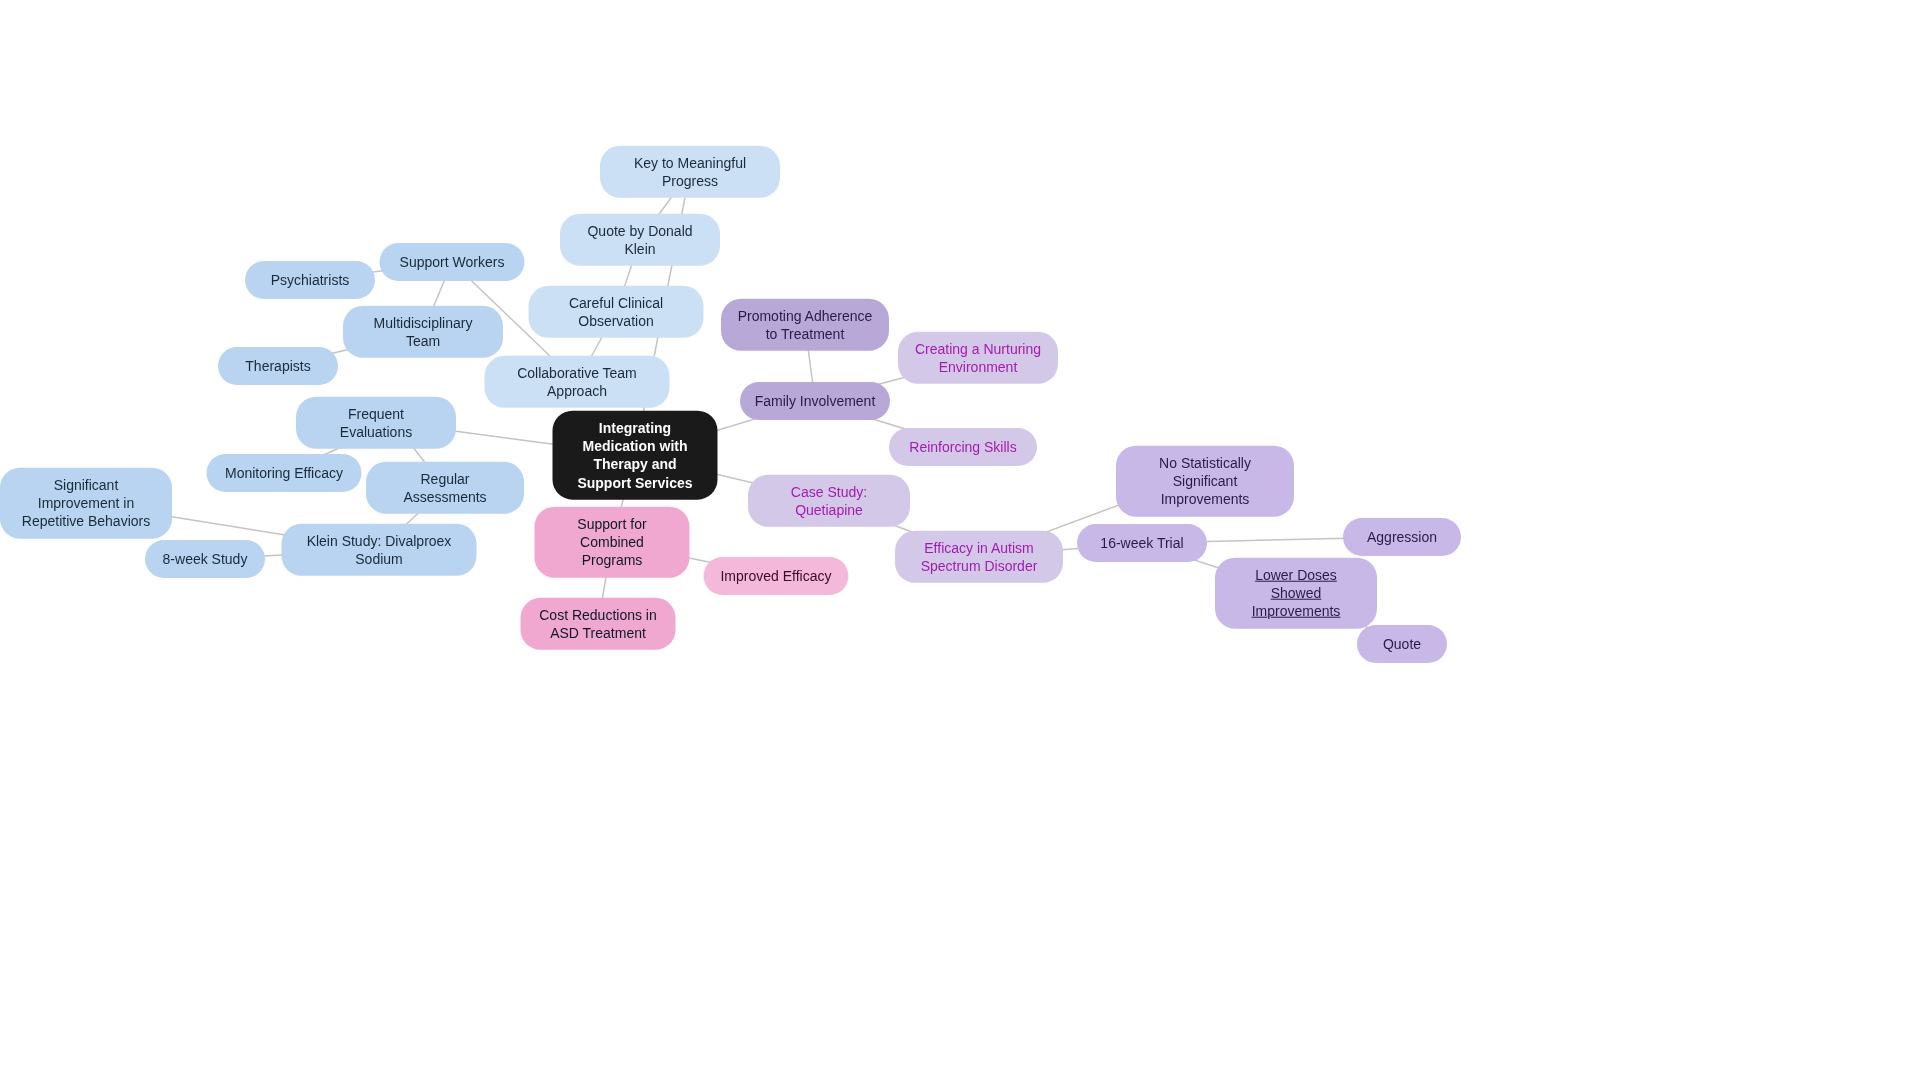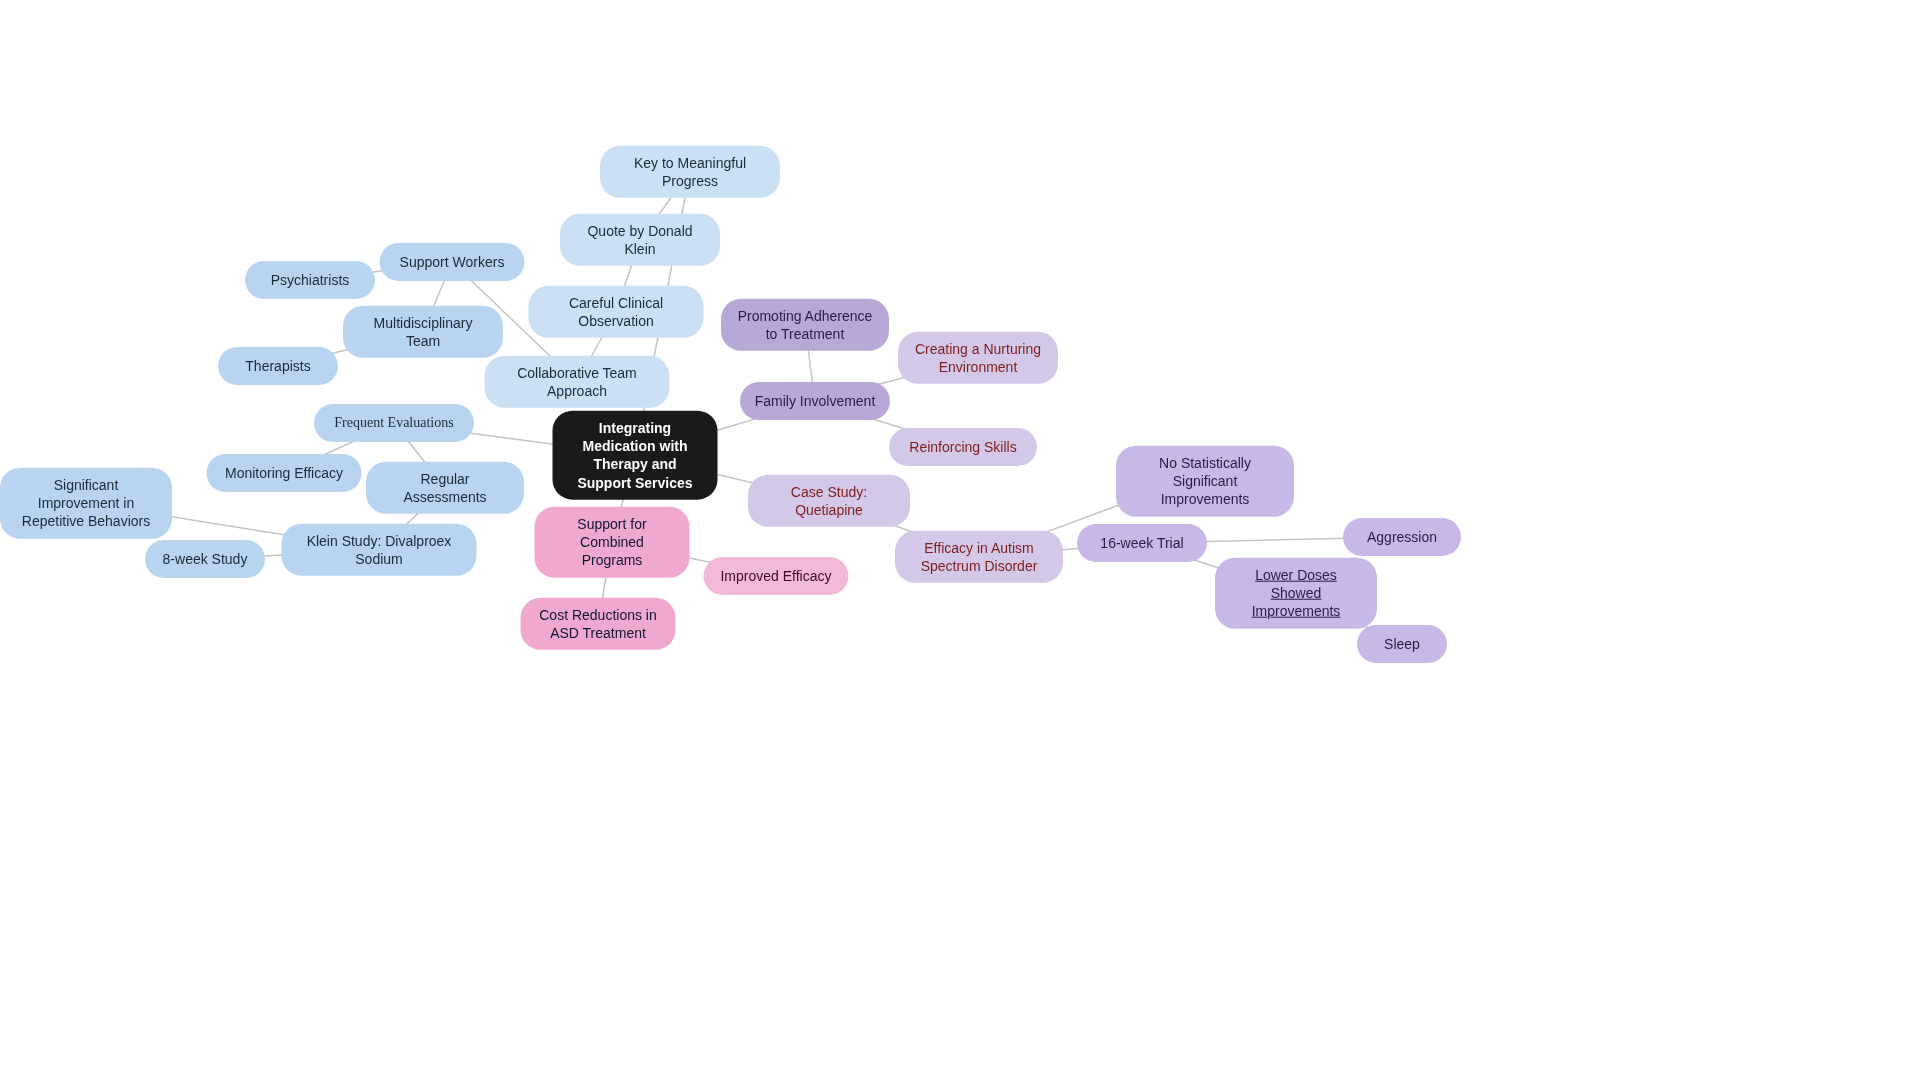--- a/index.html
+++ b/index.html
@@ -46,21 +46,21 @@
       background: #b8d4f0;
       color: #1a2a3a;
       border: none;
     }
     .node-light-blue {
       background: #cce0f5;
       color: #1a2a3a;
     }
     .node-purple-light {
       background: #d4c8e8;
-      color: #7f1d1d;
+      color: #a21caf;
     }
     .node-purple {
       background: #b8a8d8;
       color: #2a1a4a;
     }
     .node-pink {
       background: #f0a8d0;
       color: #0f172a;
     }
     .node-pink-light {
@@ -109,21 +109,21 @@
 <div class="node node-center" style="left: 635px; top: 455px; width: 165px; min-height: 60px;">Integrating Medication with
 Therapy and Support Services</div>
     <div class="node node-light-blue" style="left: 690px; top: 172px; width: 180px; min-height: 42px;">Key to Meaningful Progress</div>
     <div class="node node-light-blue" style="left: 640px; top: 240px; width: 160px; min-height: 38px;">Quote by Donald Klein</div>
     <div class="node node-light-blue" style="left: 616px; top: 312px; width: 175px; min-height: 38px;">Careful Clinical Observation</div>
     <div class="node node-light-blue" style="left: 577px; top: 382px; width: 185px; min-height: 38px;">Collaborative Team Approach</div>
     <div class="node node-blue" style="left: 452px; top: 262px; width: 145px; min-height: 38px;">Support Workers</div>
     <div class="node node-blue" style="left: 310px; top: 280px; width: 130px; min-height: 38px;">Psychiatrists</div>
     <div class="node node-blue" style="left: 423px; top: 332px; width: 160px; min-height: 38px;">Multidisciplinary Team</div>
     <div class="node node-blue" style="left: 278px; top: 366px; width: 120px; min-height: 38px;">Therapists</div>
-    <div class="node node-blue" style="left: 394px; top: 423px; width: 160px; min-height: 38px; font-family: Liberation Serif, serif;">Frequent Evaluations</div>
+    <div class="node node-blue" style="left: 376px; top: 423px; width: 160px; min-height: 38px;">Frequent Evaluations</div>
     <div class="node node-blue" style="left: 284px; top: 473px; width: 155px; min-height: 38px;">Monitoring Efficacy</div>
     <div class="node node-blue" style="left: 445px; top: 488px; width: 158px; min-height: 38px;">Regular Assessments</div>
     <div class="node node-blue" style="left: 86px; top: 503px; width: 172px; min-height: 50px;">Significant Improvement in
 Repetitive Behaviors</div>
     <div class="node node-blue" style="left: 205px; top: 559px; width: 120px; min-height: 38px;">8-week Study</div>
     <div class="node node-blue" style="left: 379px; top: 550px; width: 195px; min-height: 38px;">Klein Study: Divalproex Sodium</div>
     <div class="node node-pink" style="left: 612px; top: 542px; width: 155px; min-height: 50px;">Support for Combined
 Programs</div>
     <div class="node node-pink" style="left: 598px; top: 624px; width: 155px; min-height: 48px;">Cost Reductions in ASD
 Treatment</div>
@@ -136,14 +136,14 @@
     <div class="node node-purple-light" style="left: 963px; top: 447px; width: 148px; min-height: 38px;">Reinforcing Skills</div>
     <div class="node node-purple-light" style="left: 829px; top: 501px; width: 162px; min-height: 38px;">Case Study: Quetiapine</div>
     <div class="node node-purple-light" style="left: 979px; top: 557px; width: 168px; min-height: 50px;">Efficacy in Autism Spectrum
 Disorder</div>
     <div class="node node-lavender" style="left: 1205px; top: 473px; width: 178px; min-height: 50px; margin-top: 8px;">No Statistically Significant
 Improvements</div>
     <div class="node node-lavender" style="left: 1142px; top: 543px; width: 130px; min-height: 38px;">16-week Trial</div>
     <div class="node node-lavender" style="left: 1296px; top: 593px; width: 162px; min-height: 50px; text-decoration: underline;">Lower Doses Showed
 Improvements</div>
     <div class="node node-lavender" style="left: 1402px; top: 537px; width: 118px; min-height: 38px;">Aggression</div>
-    <div class="node node-lavender" style="left: 1402px; top: 644px; width: 90px; min-height: 38px;">Sleep</div>
+    <div class="node node-lavender" style="left: 1402px; top: 644px; width: 90px; min-height: 38px;">Quote</div>
   </div>
 
 </body></html>

